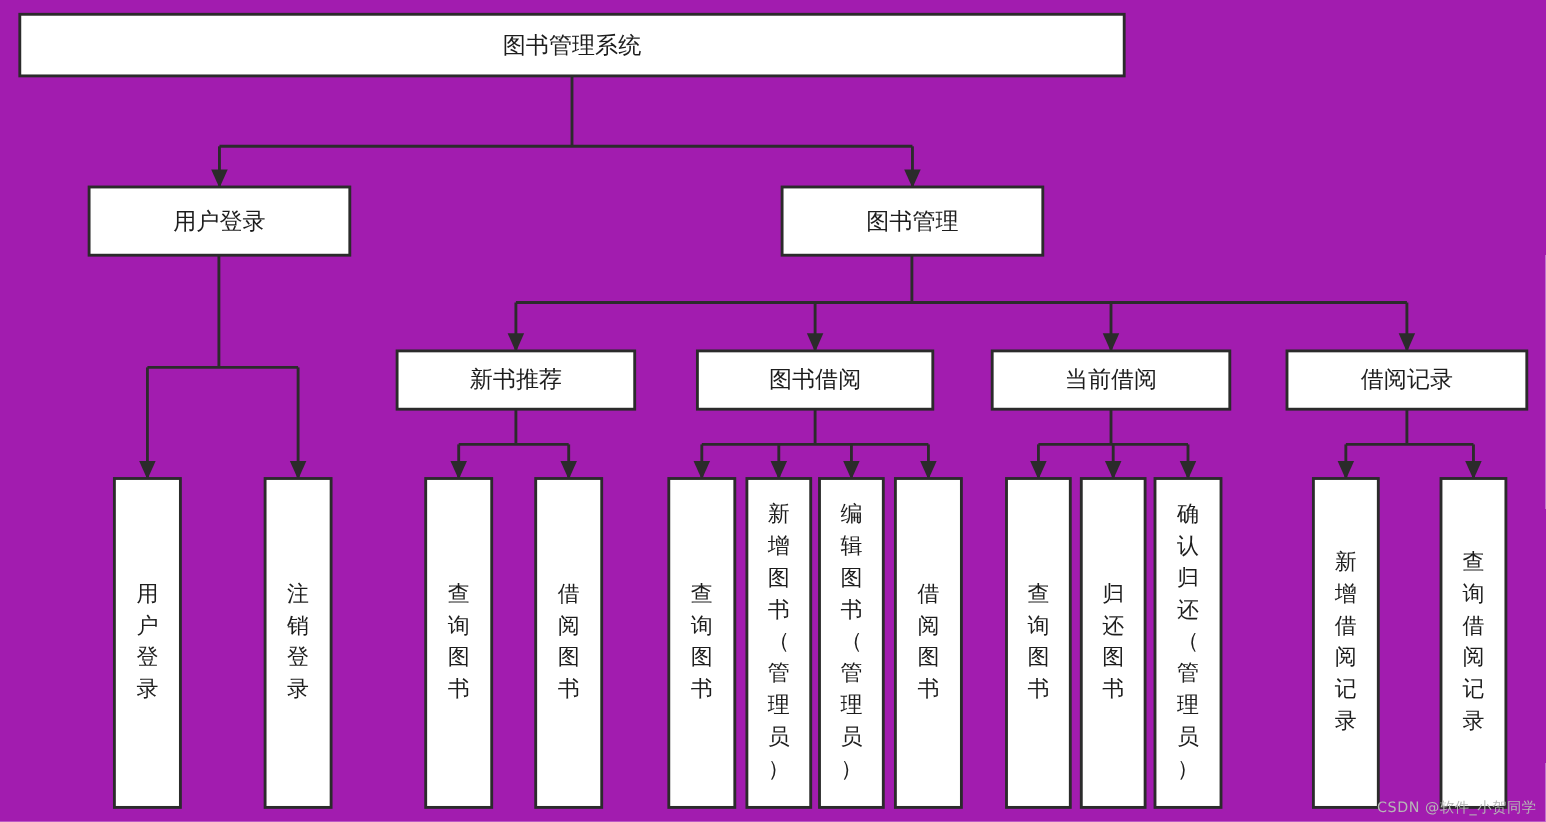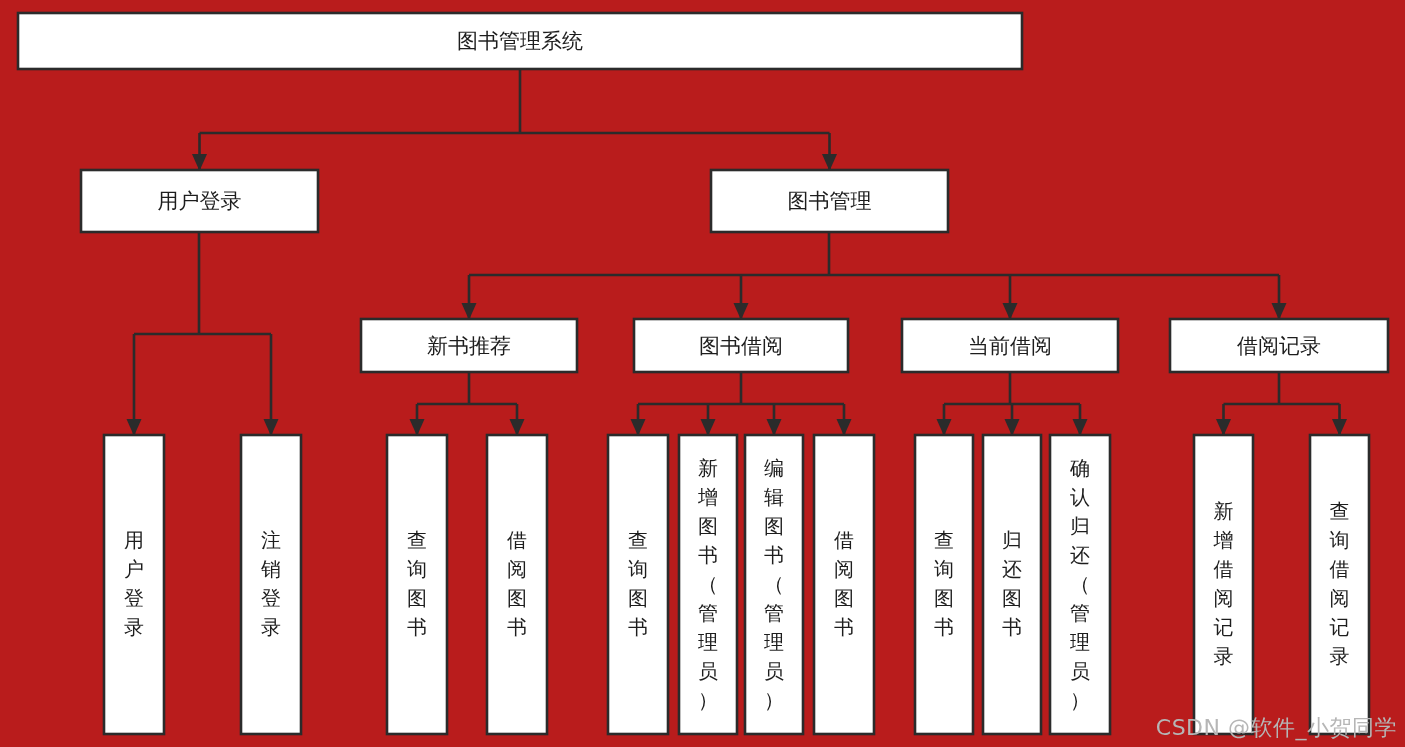--- a/index.html
+++ b/index.html
@@ -11,21 +11,21 @@
   body {
     font-family: "DejaVu Sans", "Liberation Sans", sans-serif;
     width: 1405px;
     height: 747px;
     overflow: hidden;
   }
   #diagram-root {
     position: relative;
     width: 1405px;
     height: 747px;
-    background: #b91c1c;
+    background: #a21caf;
   }
   svg#tree-svg {
     position: absolute;
     top: 0;
     left: 0;
     width: 1405px;
     height: 747px;
     display: block;
   }
   .node-rect {
@@ -55,21 +55,21 @@
     font-size: 20px;
     fill: #1d1d1d;
     text-anchor: middle;
     dominant-baseline: middle;
   }
   .watermark {
     position: absolute;
     right: 8px;
     bottom: 4px;
     font-family: "DejaVu Sans", "Liberation Sans", sans-serif;
-    font-size: 22px;
+    font-size: 13px;
     color: #b6b6b6;
     letter-spacing: 0.5px;
     white-space: nowrap;
     user-select: none;
   }
 </style>
 </head>
 <body>
 
 <div id="diagram-root">

